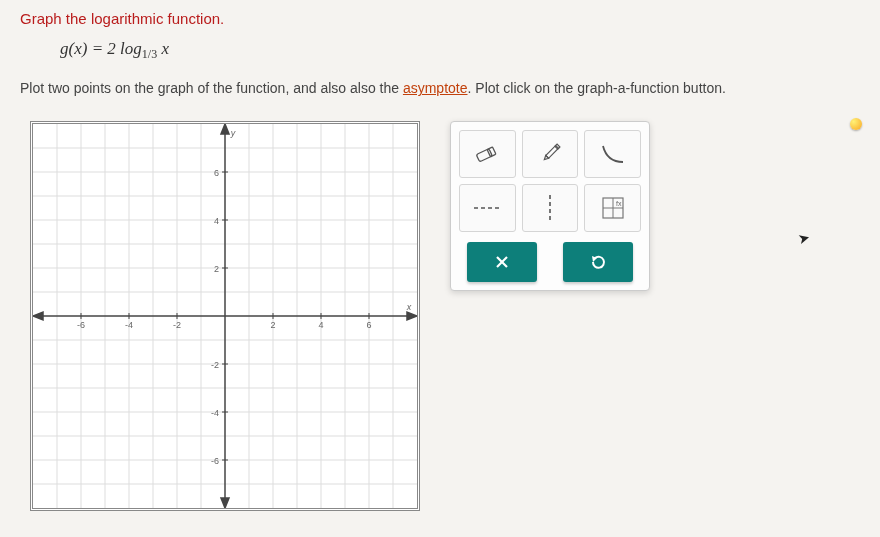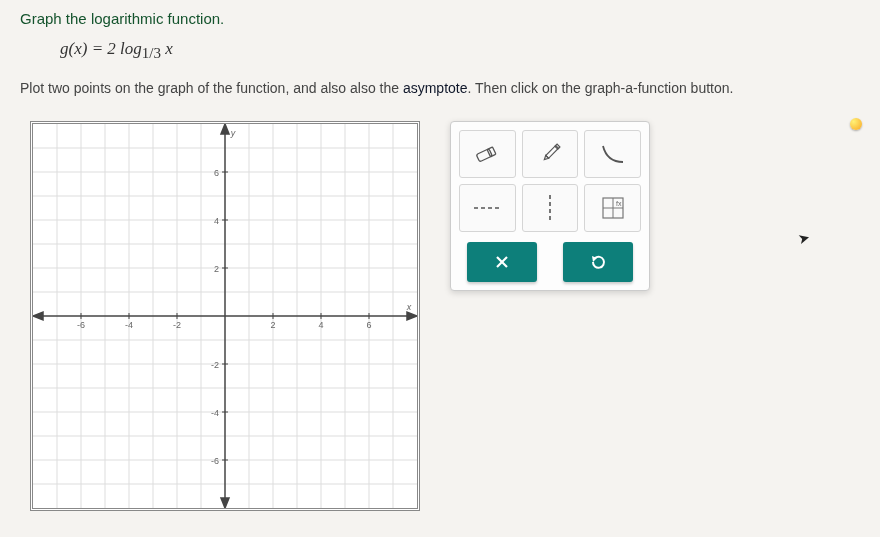--- a/index.html
+++ b/index.html
@@ -7,46 +7,47 @@
       width: 880px;
       height: 537px;
       background: #f5f3f0;
       font-family: Arial, sans-serif;
       color: #333;
       padding: 10px 20px;
       position: relative;
     }
     .problem-title {
       font-size: 15px;
-      color: #14532d;
+      color: #b91c1c;
       margin-bottom: 12px;
     }
     .equation {
       margin-left: 40px;
       margin-bottom: 18px;
       font-family: 'Times New Roman', serif;
       font-size: 17px;
       font-style: italic;
       color: #333;
     }
     .equation .sub {
-      font-size: 15px;
+      font-size: 12px;
       vertical-align: sub;
       font-style: normal;
     }
     .equation .var {
       font-style: italic;
     }
     .instructions {
       font-size: 14px;
       color: #444;
       margin-bottom: 25px;
     }
     .instructions .link {
-      color: #0f172a;
+      color: #c2410c;
+      text-decoration: underline;
       cursor: pointer;
     }
     .content-area {
       display: flex;
       gap: 30px;
       align-items: flex-start;
     }
     .graph-container {
       width: 390px;
       height: 390px;
@@ -123,21 +124,21 @@
 </head>
 <body>
 
 <div class="problem-title">Graph the logarithmic function.</div>
 
 <div class="equation">
   <span class="var">g</span>(<span class="var">x</span>) = 2 log<span class="sub">1/3</span> <span class="var">x</span>
 </div>
 
 <div class="instructions">
-  <span>Plot two points on the graph of the function, and also also the </span><span class="link">asymptote</span><span>. Then click on the graph-a-function button.</span>
+  <span>Plot two points on the graph of the function, and also also the </span><span class="link">asymptote</span><span>. Plot click on the graph-a-function button.</span>
 </div>
 
 <div class="content-area">
   <div class="graph-container">
     <svg class="graph-svg" viewBox="0 0 384 384">
 
       <g stroke="#ddd" stroke-width="1">
         <line x1="24" y1="0" x2="24" y2="384"></line>
           <line x1="48" y1="0" x2="48" y2="384"></line>
         <line x1="72" y1="0" x2="72" y2="384"></line>

